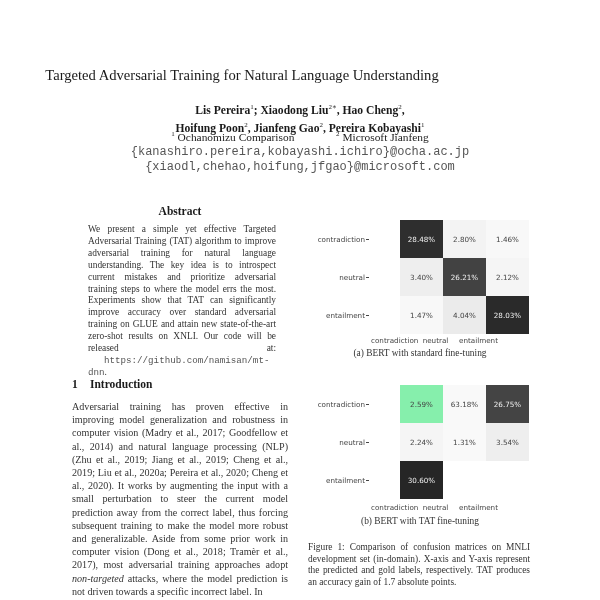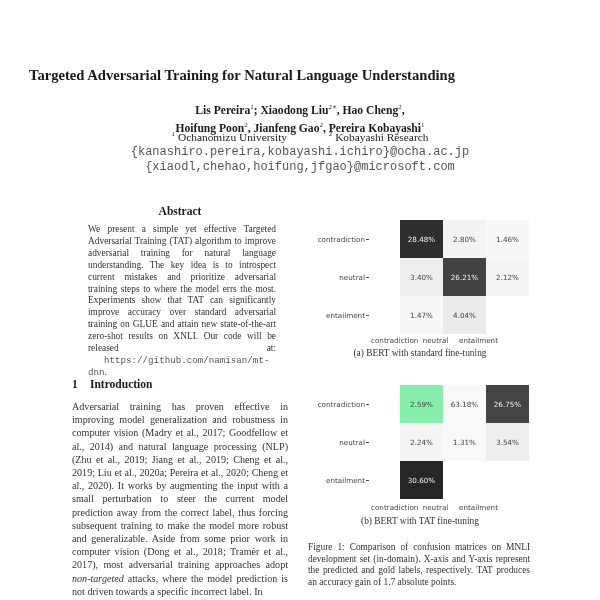--- a/index.html
+++ b/index.html
@@ -1,19 +1,19 @@
 <!DOCTYPE html>
 <html><head>
 <meta charset="utf-8">
 <style>
   html, body { margin: 0; padding: 0; background: #ffffff; }
   body { width: 600px; height: 600px; position: relative; overflow: hidden;
          font-family: "Liberation Serif", "DejaVu Serif", serif; color: #222; }
   .abs { position: absolute; }
-  .title { left: 0; width: 484px; top: 67px; text-align: center; font-weight: bold; font-size: 14.6px; color: #1a1a1a; }
+  .title { left: 0; width: 484px; top: 67px; text-align: center; font-weight: normal; font-size: 14.6px; color: #1a1a1a; }
   .authors { left: 0; width: 600px; top: 100px; text-align: center; font-weight: bold; font-size: 11.6px; line-height: 15px; color: #1a1a1a; }
   .authors sup { font-size: 7px; font-weight: normal; }
   .affil { left: 0; width: 600px; top: 130px; text-align: center; font-size: 11.4px; color: #1a1a1a; }
   .affil sup { font-size: 7px; }
   .affil .gap { display: inline-block; width: 36px; }
   .email { left: 0; width: 600px; text-align: center; font-family: "Liberation Mono", "DejaVu Sans Mono", monospace; font-size: 12px; color: #555; }
   .abstract-h { left: 60px; width: 240px; top: 205px; text-align: center; font-weight: bold; font-size: 11.5px; color: #1a1a1a; }
   .abstract-body { left: 88px; width: 188px; top: 224px; font-size: 9.4px; line-height: 11.9px; text-align: justify; color: #333; }
   .abstract-body .mono { font-family: "Liberation Mono", "DejaVu Sans Mono", monospace; color: #555; font-size: 9.2px; padding-left: 16px; }
   .sec-h { left: 72px; top: 378px; font-weight: bold; font-size: 11.5px; color: #1a1a1a; }
@@ -44,24 +44,24 @@
   </div>
   <div>
     <span>Hoifung Poon</span><sup>2</sup><span>, </span>
     <span>Jianfeng Gao</span><sup>2</sup><span>, </span>
     <span>Pereira Kobayashi</span><sup>1</sup>
   </div>
 </div>
 
 <div class="abs affil">
   <sup>1</sup>
-  <span>Ochanomizu University</span>
+  <span>Ochanomizu Comparison</span>
   <span class="gap"></span>
   <sup>2</sup>
-  <span>Kobayashi Research</span>
+  <span>Microsoft Jianfeng</span>
 </div>
 
 <div class="abs email" style="top:145px;">{kanashiro.pereira,kobayashi.ichiro}@ocha.ac.jp</div>
 <div class="abs email" style="top:160px;">{xiaodl,chehao,hoifung,jfgao}@microsoft.com</div>
 
 <div class="abs abstract-h">Abstract</div>
 <div class="abs abstract-body"><span>We present a simple yet effective Targeted Adversarial Training (TAT) algorithm to improve adversarial training for natural language understanding.  The key idea is to introspect current mistakes and prioritize adversarial training steps to where the model errs the most.  Experiments show that TAT can significantly improve accuracy over standard adversarial training on GLUE and attain new state-of-the-art zero-shot results on XNLI. Our code will be released at: </span><span class="mono">https://github.com/namisan/mt-dnn</span><span>.</span></div>
 
 <div class="abs sec-h"><span class="num">1</span><span>Introduction</span></div>
 <div class="abs intro"><span>Adversarial training has proven effective in improving model generalization and robustness in computer vision (Madry et al., 2017; Goodfellow et al., 2014) and natural language processing (NLP) (Zhu et al., 2019; Jiang et al., 2019; Cheng et al., 2019; Liu et al., 2020a; Pereira et al., 2020; Cheng et al., 2020).  It works by augmenting the input with a small perturbation to steer the current model prediction away from the correct label, thus forcing subsequent training to make the model more robust and generalizable. Aside from some prior work in computer vision (Dong et al., 2018; Tramèr et al., 2017), most adversarial training approaches adopt </span><span class="it">non-targeted</span><span> attacks, where the model prediction is not driven towards a specific incorrect label. In</span></div>
@@ -73,20 +73,21 @@
 </div>
 <div class="cm" id="cm-a" style="left:371px; top:220px;">
   <div class="cell" style="background: rgb(46, 46, 46); color: rgb(240, 240, 240);">28.48%</div>
   <div class="cell" style="background: rgb(243, 243, 243); color: rgb(68, 68, 68);">2.80%</div>
   <div class="cell" style="background: rgb(248, 248, 248); color: rgb(68, 68, 68);">1.46%</div>
   <div class="cell" style="background: rgb(238, 238, 238); color: rgb(68, 68, 68);">3.40%</div>
   <div class="cell" style="background: rgb(66, 66, 66); color: rgb(240, 240, 240);">26.21%</div>
   <div class="cell" style="background: rgb(245, 245, 245); color: rgb(68, 68, 68);">2.12%</div>
   <div class="cell" style="background: rgb(248, 248, 248); color: rgb(68, 68, 68);">1.47%</div>
   <div class="cell" style="background: rgb(235, 235, 235); color: rgb(68, 68, 68);">4.04%</div>
+  <div class="cell" style="background: rgb(42, 42, 42); color: rgb(240, 240, 240);">28.03%</div>
 </div>
 <div class="collabels" style="left:371px; top:336px;">
   <div>contradiction</div>
   <div>neutral</div>
   <div>entailment</div>
 </div>
 <div class="subcap" style="top:348px;">(a)  BERT with standard fine-tuning</div>
 
 <div class="rowlabels" style="left:300px; top:385px; width:69px;">
   <div>contradiction</div>

